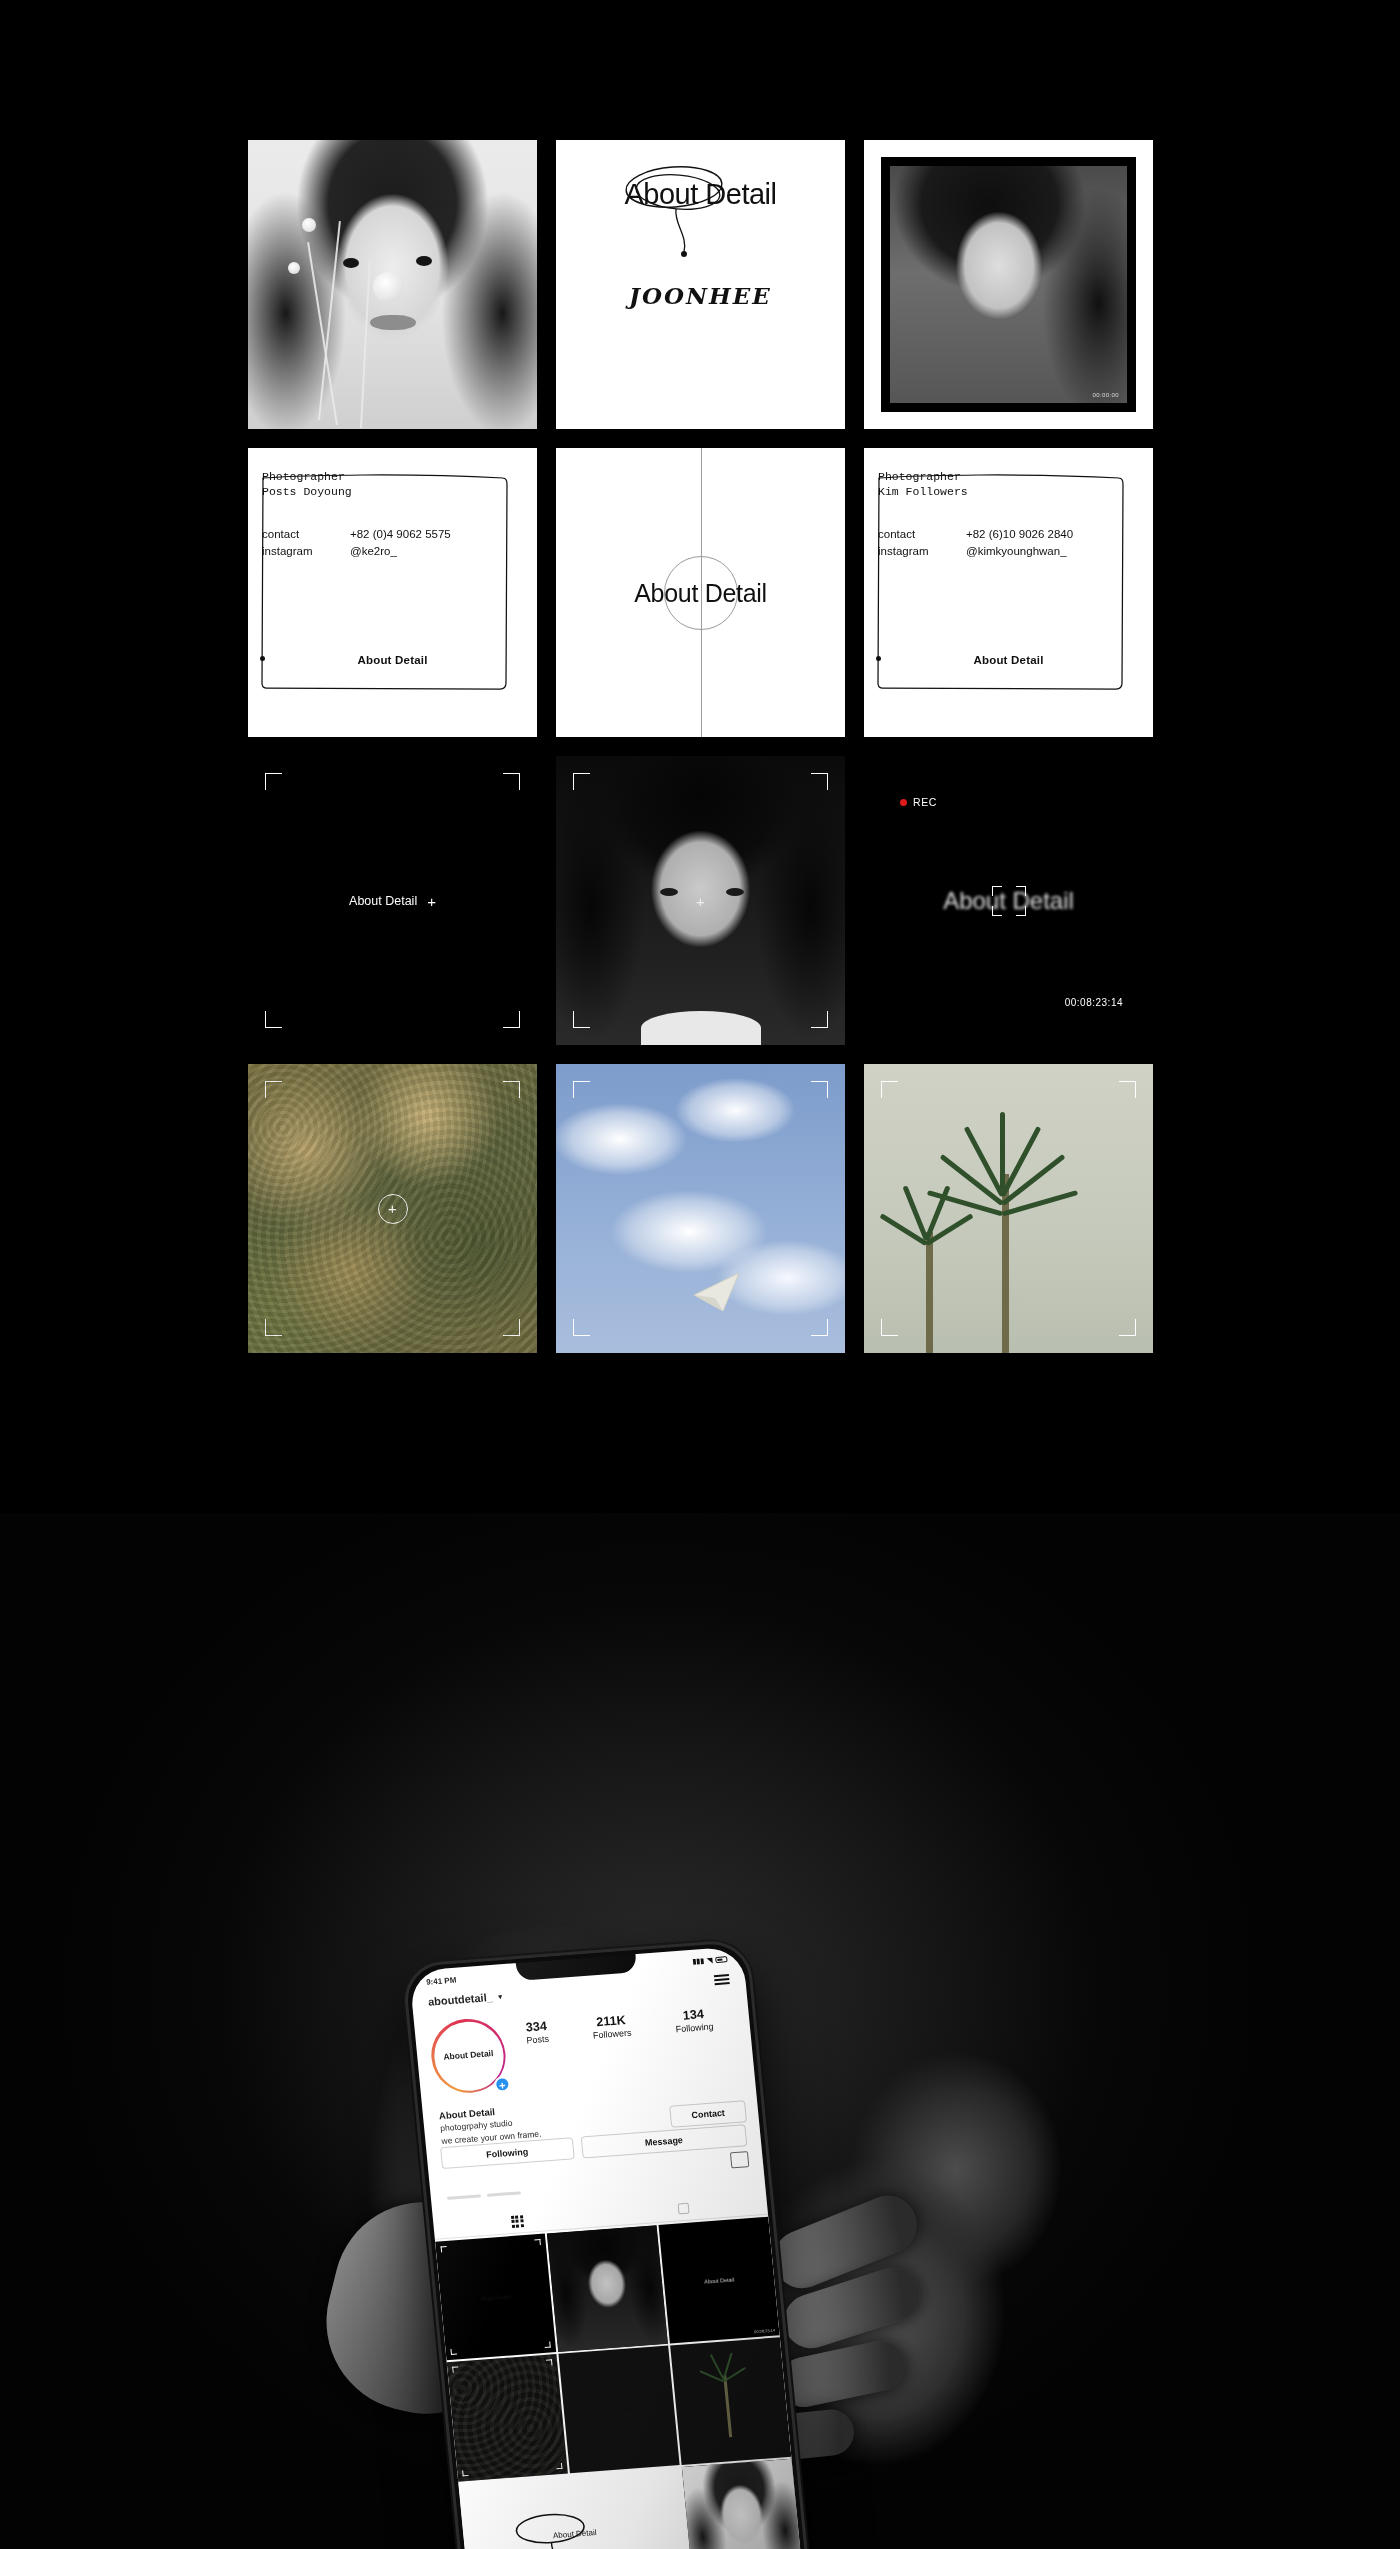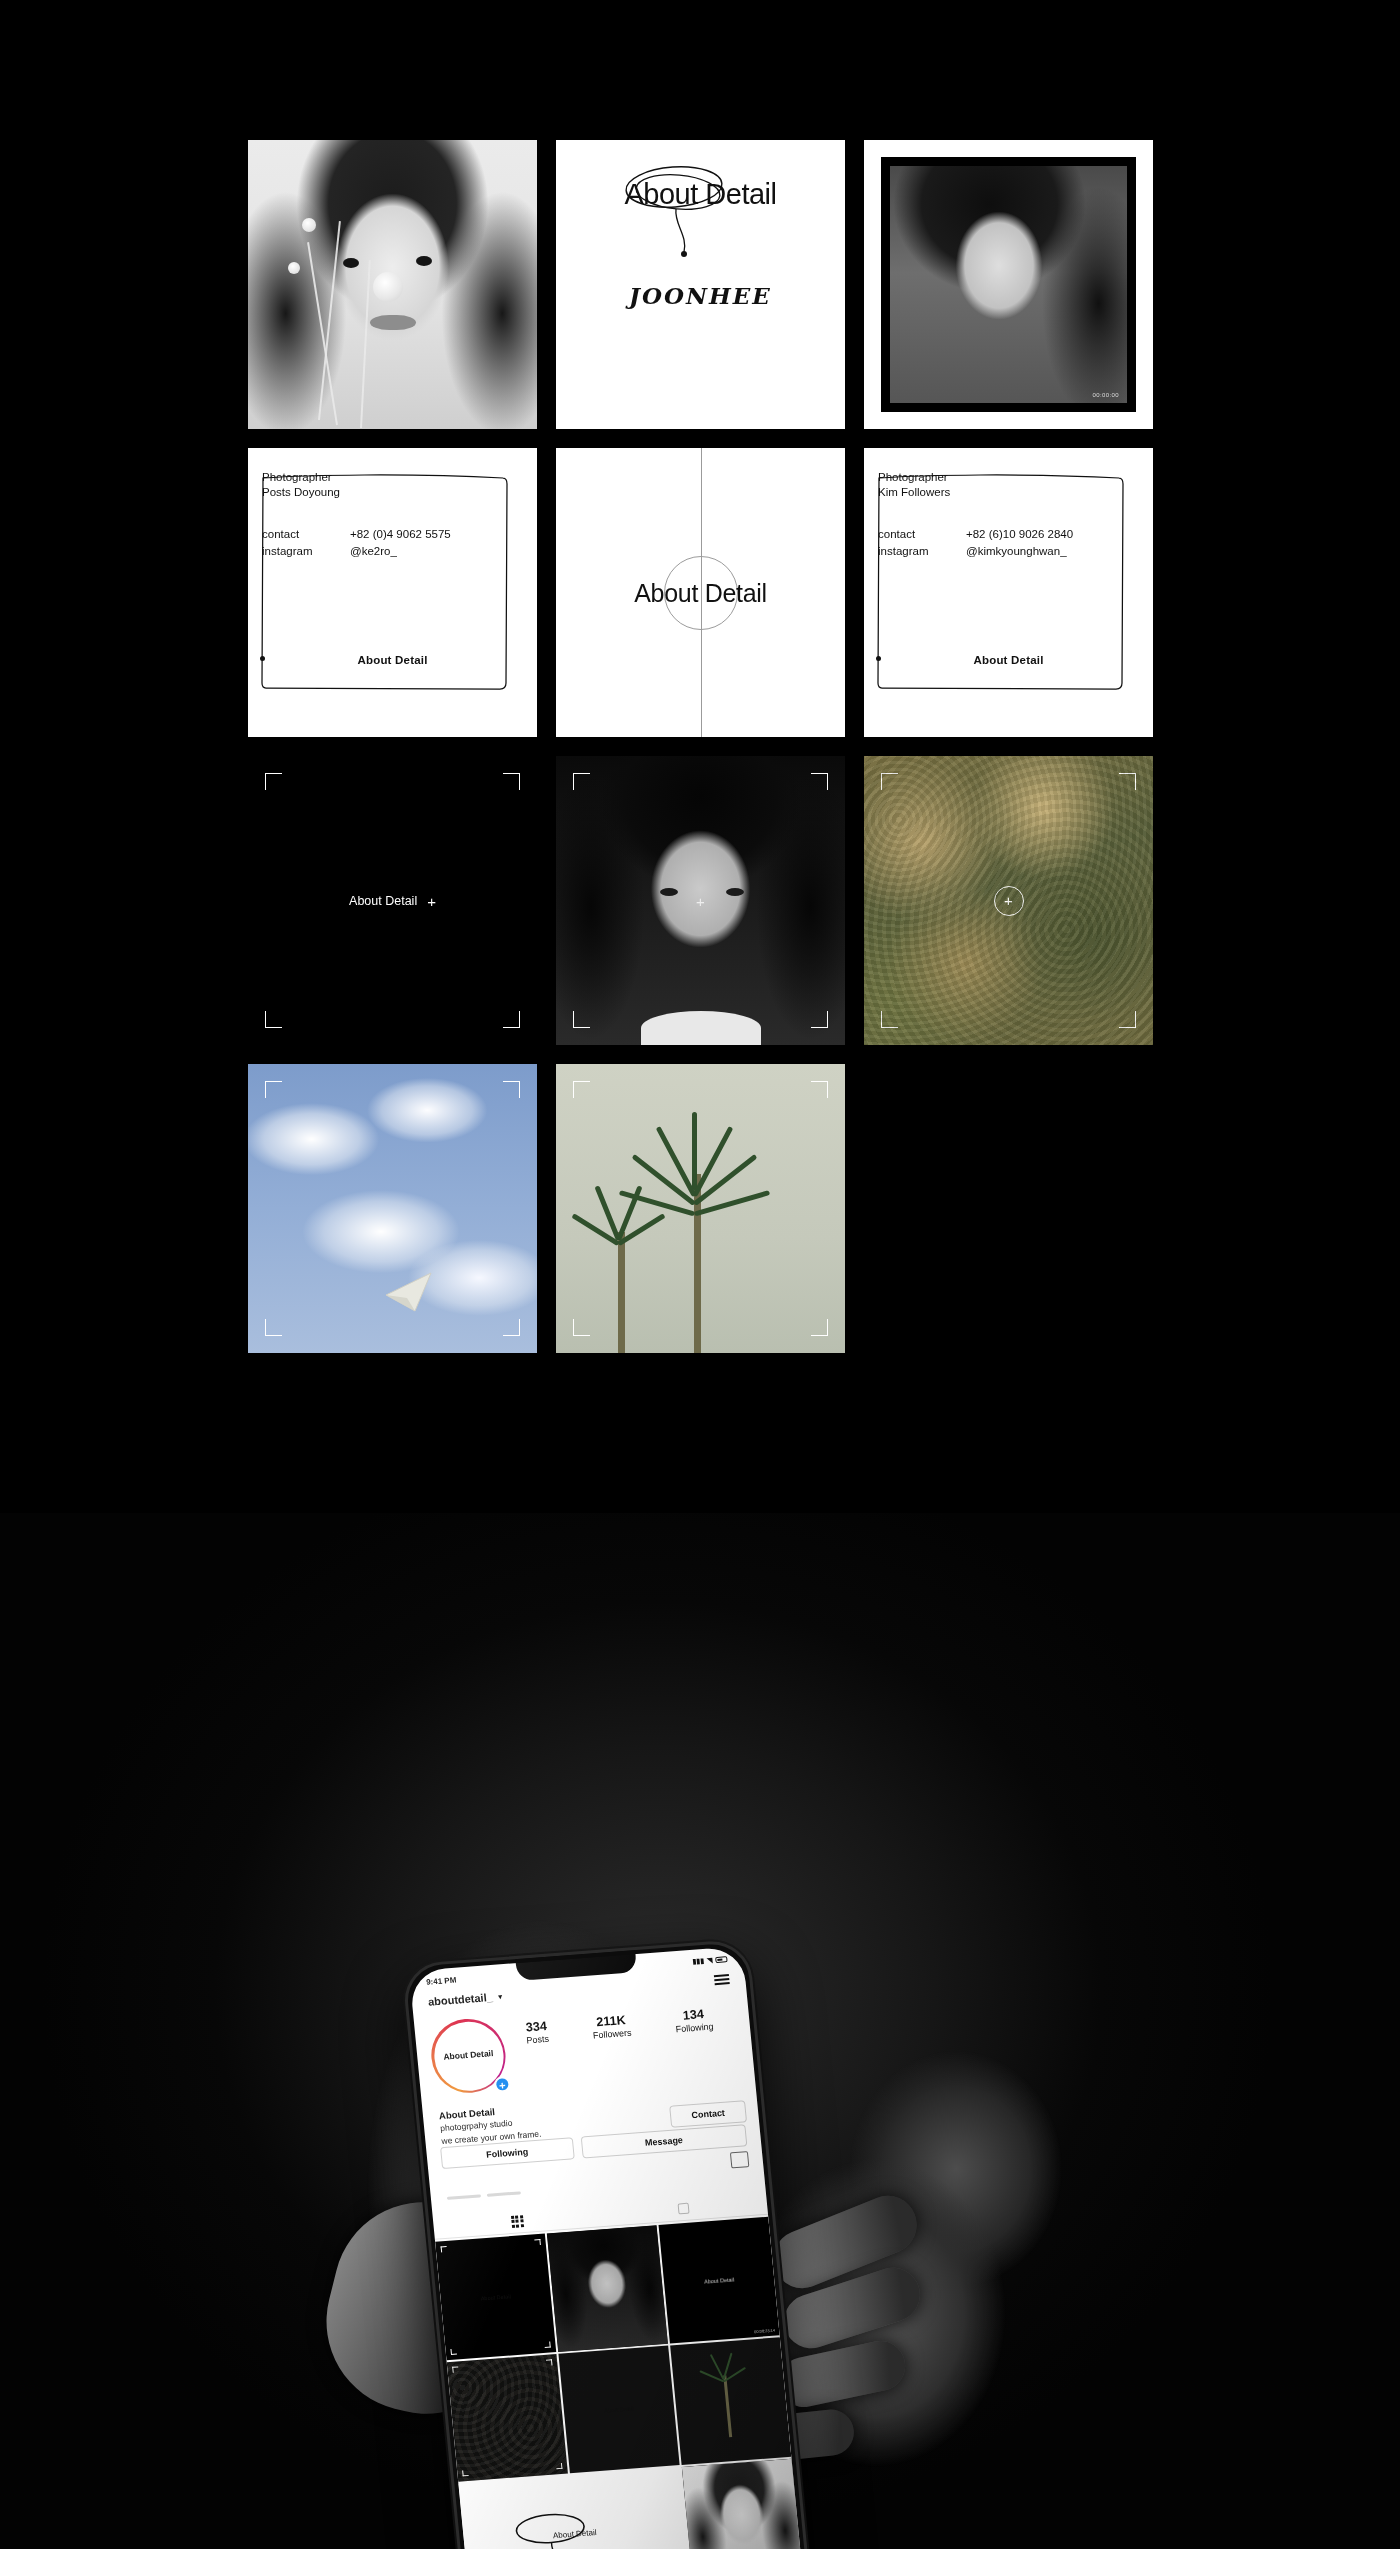--- a/index.html
+++ b/index.html
@@ -77,21 +77,21 @@
     filter:grayscale(1);
   }
   .framed-tc{
     position:absolute; right:8px; bottom:5px; font-size:6px; color:#ddd;
     letter-spacing:.4px;
   }
 
   
   .contact{ background:#fff; color:#111; position:relative; }
   .c-lines{ position:absolute; inset:0; }
-  .c-text{ position:absolute; left:14px; top:22px; font-size:11.5px; line-height:1.28; color:#111; }
+  .c-text{ position:absolute; left:14px; top:22px; font-size:11.5px; line-height:1.28; color:#111;font-family:Liberation Mono, monospace; }
   .c-role{ font-size:11.5px; }
   .c-rows{ position:absolute; left:14px; top:78px; font-size:11.5px; line-height:1.45; }
   .c-row{ display:flex; }
   .c-key{ width:88px; }
   .c-val{ white-space:nowrap; }
   .c-foot{
     position:absolute; left:50%; top:206px; transform:translateX(-50%);
     font-size:11.5px; font-weight:700; letter-spacing:.2px; white-space:nowrap;
   }
   .c-dot{ position:absolute; left:12px; top:208px; width:5px; height:5px; border-radius:50%; background:#111; }
@@ -442,20 +442,34 @@
       <div class="man-collar"></div>
       <div class="vf dark">
         <b class="tl"></b>
           <b class="tr"></b>
           <b class="bl"></b>
           <b class="br"></b>
       </div>
       <span class="plus" style="position:absolute; left:50%; top:50%; transform:translate(-50%,-50%); color:#eee;">+</span>
     </div>
 
+    <div class="tile" style="background:#000;">
+      <div class="rec">
+        <span class="rec-dot"></span>
+        <span>REC</span>
+      </div>
+      <div class="blur-title">About Detail</div>
+      <div class="focus-box">
+        <span class="a"></span>
+          <span class="b2"></span>
+          <span class="c"></span>
+          <span class="d"></span>
+      </div>
+      <div class="timecode">00:08:23:14</div>
+    </div>
 
     <div class="tile forest">
       <div class="vf">
         <b class="tl"></b>
           <b class="tr"></b>
           <b class="bl"></b>
           <b class="br"></b>
       </div>
       <span class="circle-cross" style="left:50%; top:50%; transform:translate(-50%,-50%);">+</span>
     </div>

